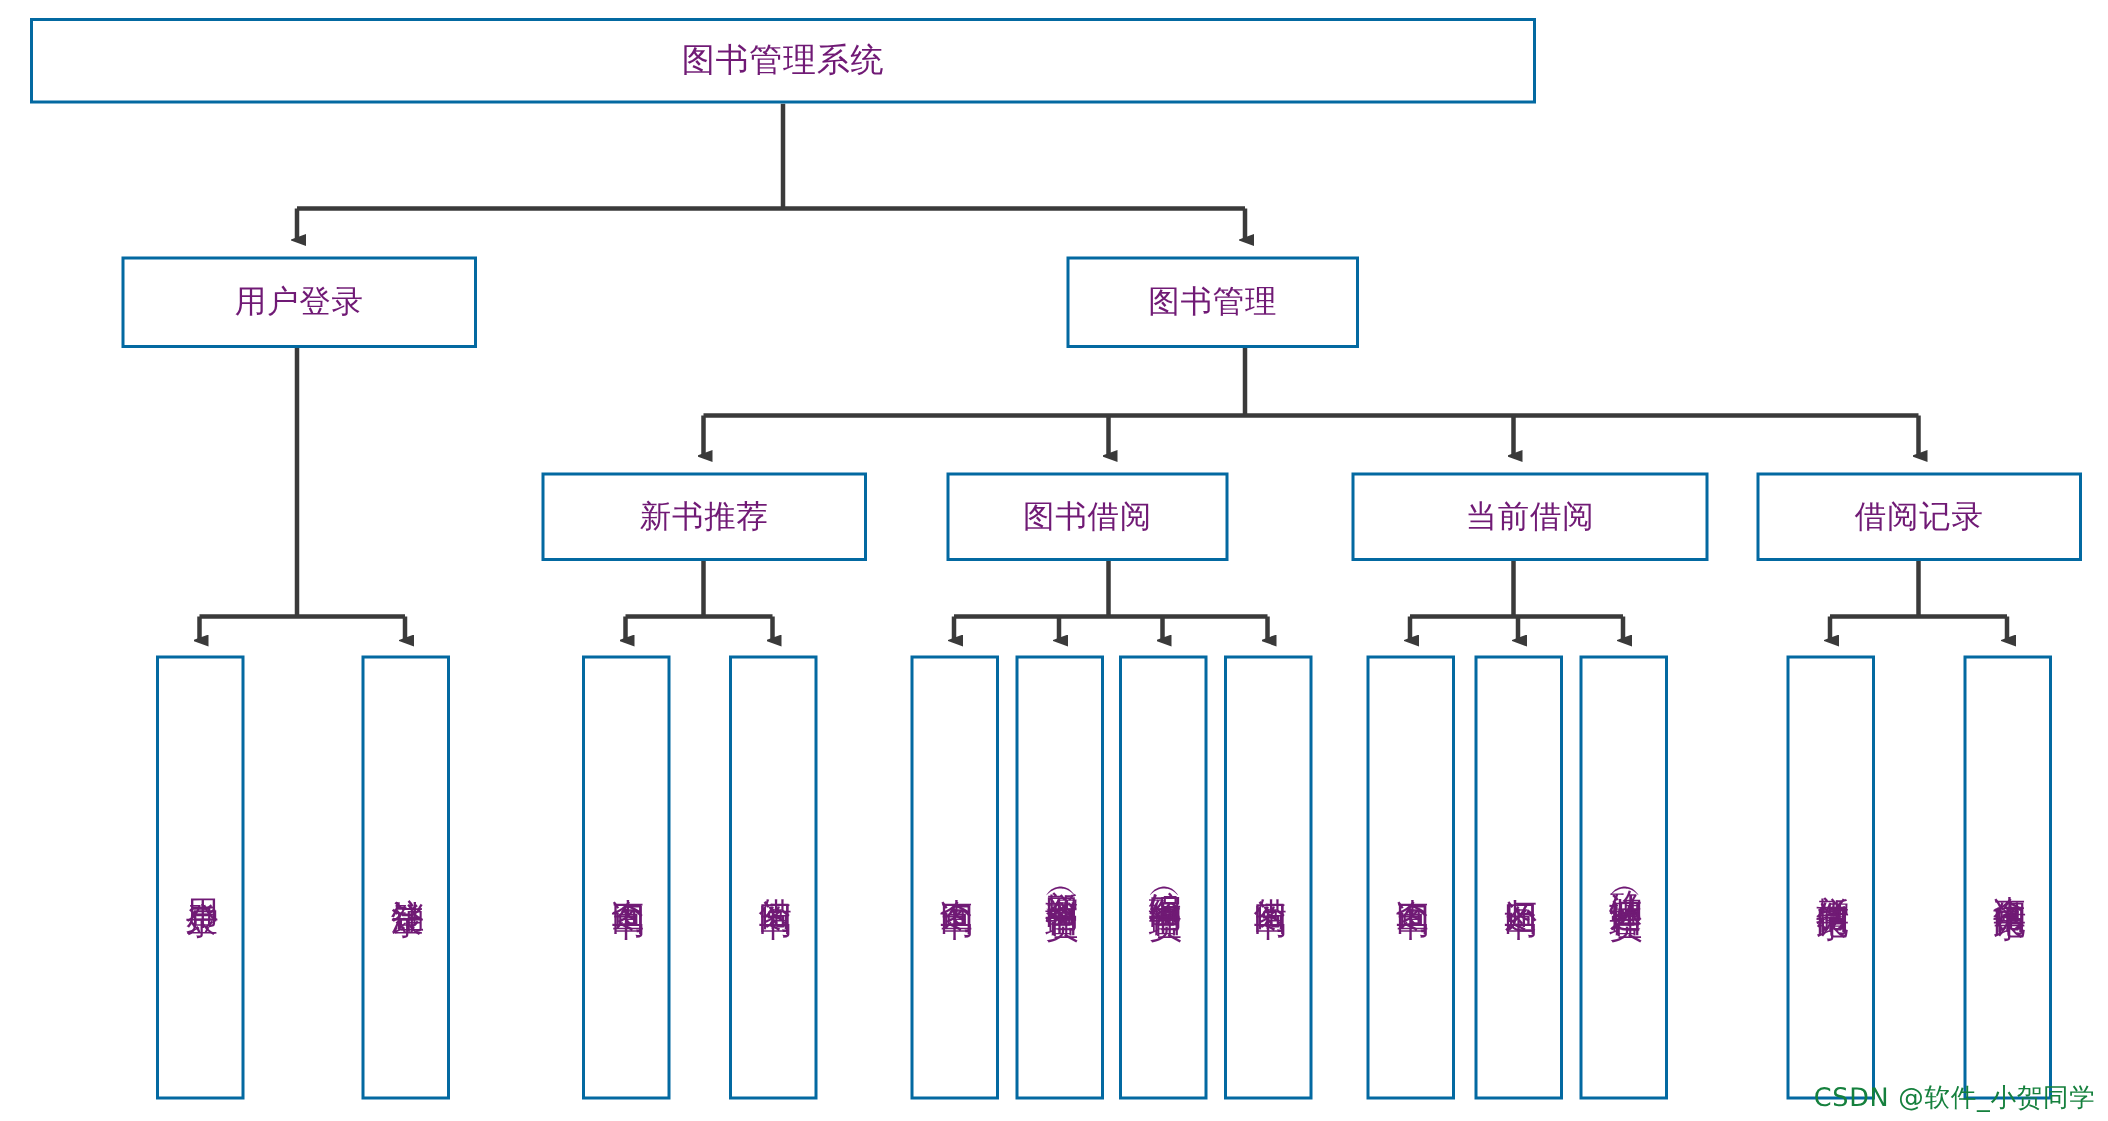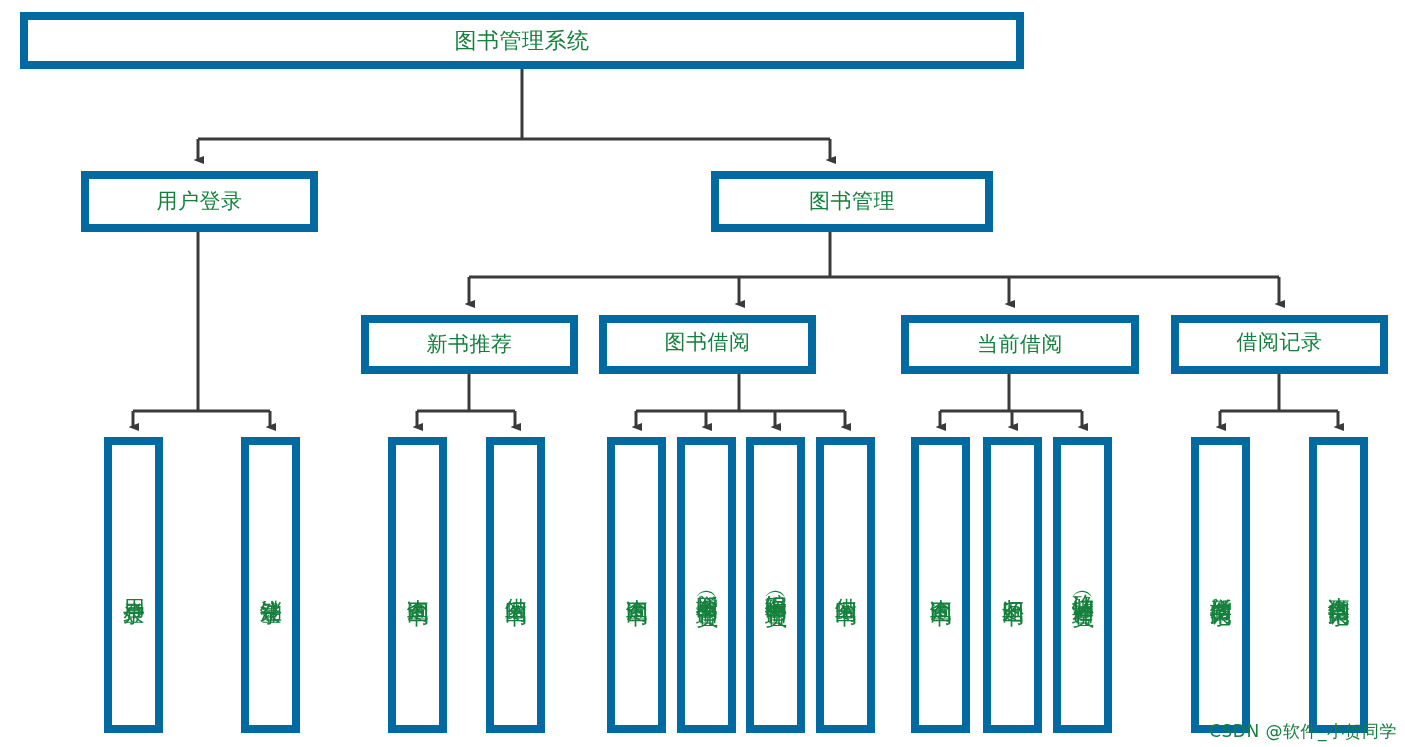--- a/index.html
+++ b/index.html
@@ -22,26 +22,26 @@
     position: absolute;
     left: 0;
     top: 0;
     width: 1405px;
     height: 747px;
     pointer-events: none;
   }
   .node {
     position: absolute;
     box-sizing: border-box;
-    border: 8px solid #0369a1;
+    border: 2px solid #0369a1;
     background: #ffffff;
     display: flex;
     align-items: center;
     justify-content: center;
-    color: #15803d;
+    color: #701a75;
   }
   .node .lbl {
     font-size: 21px;
     line-height: 1.15;
     letter-spacing: 0.5px;
     white-space: nowrap;
   }
   .node.root .lbl { font-size: 22px; }
   .node.lvl2 .lbl { font-size: 21px; }
   .node.lvl3 .lbl { font-size: 21px; text-align: center; }
@@ -124,34 +124,34 @@
     </g>
   </svg>
 
   <div class="node root" style="left:20px; top:12px; width:1004px; height:57px;">
     <span class="lbl">图书管理系统</span>
   </div>
 
   <div class="node lvl2" style="left:81px; top:171px; width:237px; height:61px;">
     <span class="lbl">用户登录</span>
   </div>
-  <div class="node lvl2" style="left:711px; top:171px; width:282px; height:61px;">
+  <div class="node lvl2" style="left:711px; top:171px; width:195px; height:61px;">
     <span class="lbl">图书管理</span>
   </div>
 
   <div class="node lvl3" style="left:361px; top:315px; width:217px; height:59px;">
     <span class="lbl">新书推荐</span>
   </div>
-  <div class="node lvl3" style="left:599px; top:315px; width:217px; height:59px;font-family:Liberation Mono, monospace;">
+  <div class="node lvl3" style="left:631px; top:315px; width:188px; height:59px;">
     <span class="lbl">图书借阅</span>
   </div>
   <div class="node lvl3" style="left:901px; top:315px; width:238px; height:59px;">
     <span class="lbl">当前借阅</span>
   </div>
-  <div class="node lvl3" style="left:1171px; top:315px; width:217px; height:59px;font-family:Liberation Mono, monospace;">
+  <div class="node lvl3" style="left:1171px; top:315px; width:217px; height:59px;">
     <span class="lbl">借阅记录</span>
   </div>
 
   <div class="node leaf" style="left:104px; top:437px; width:59px; height:296px;">
     <span class="lbl">用户登录</span>
   </div>
   <div class="node leaf" style="left:241px; top:437px; width:59px; height:296px;">
     <span class="lbl">注销登录</span>
   </div>
 

